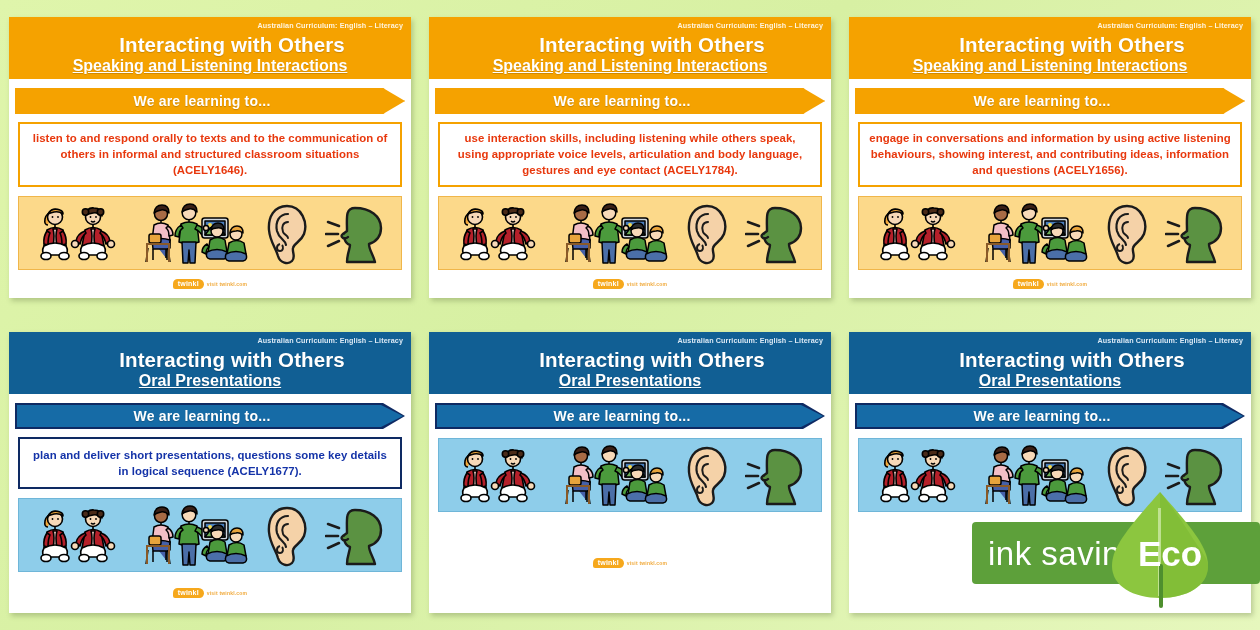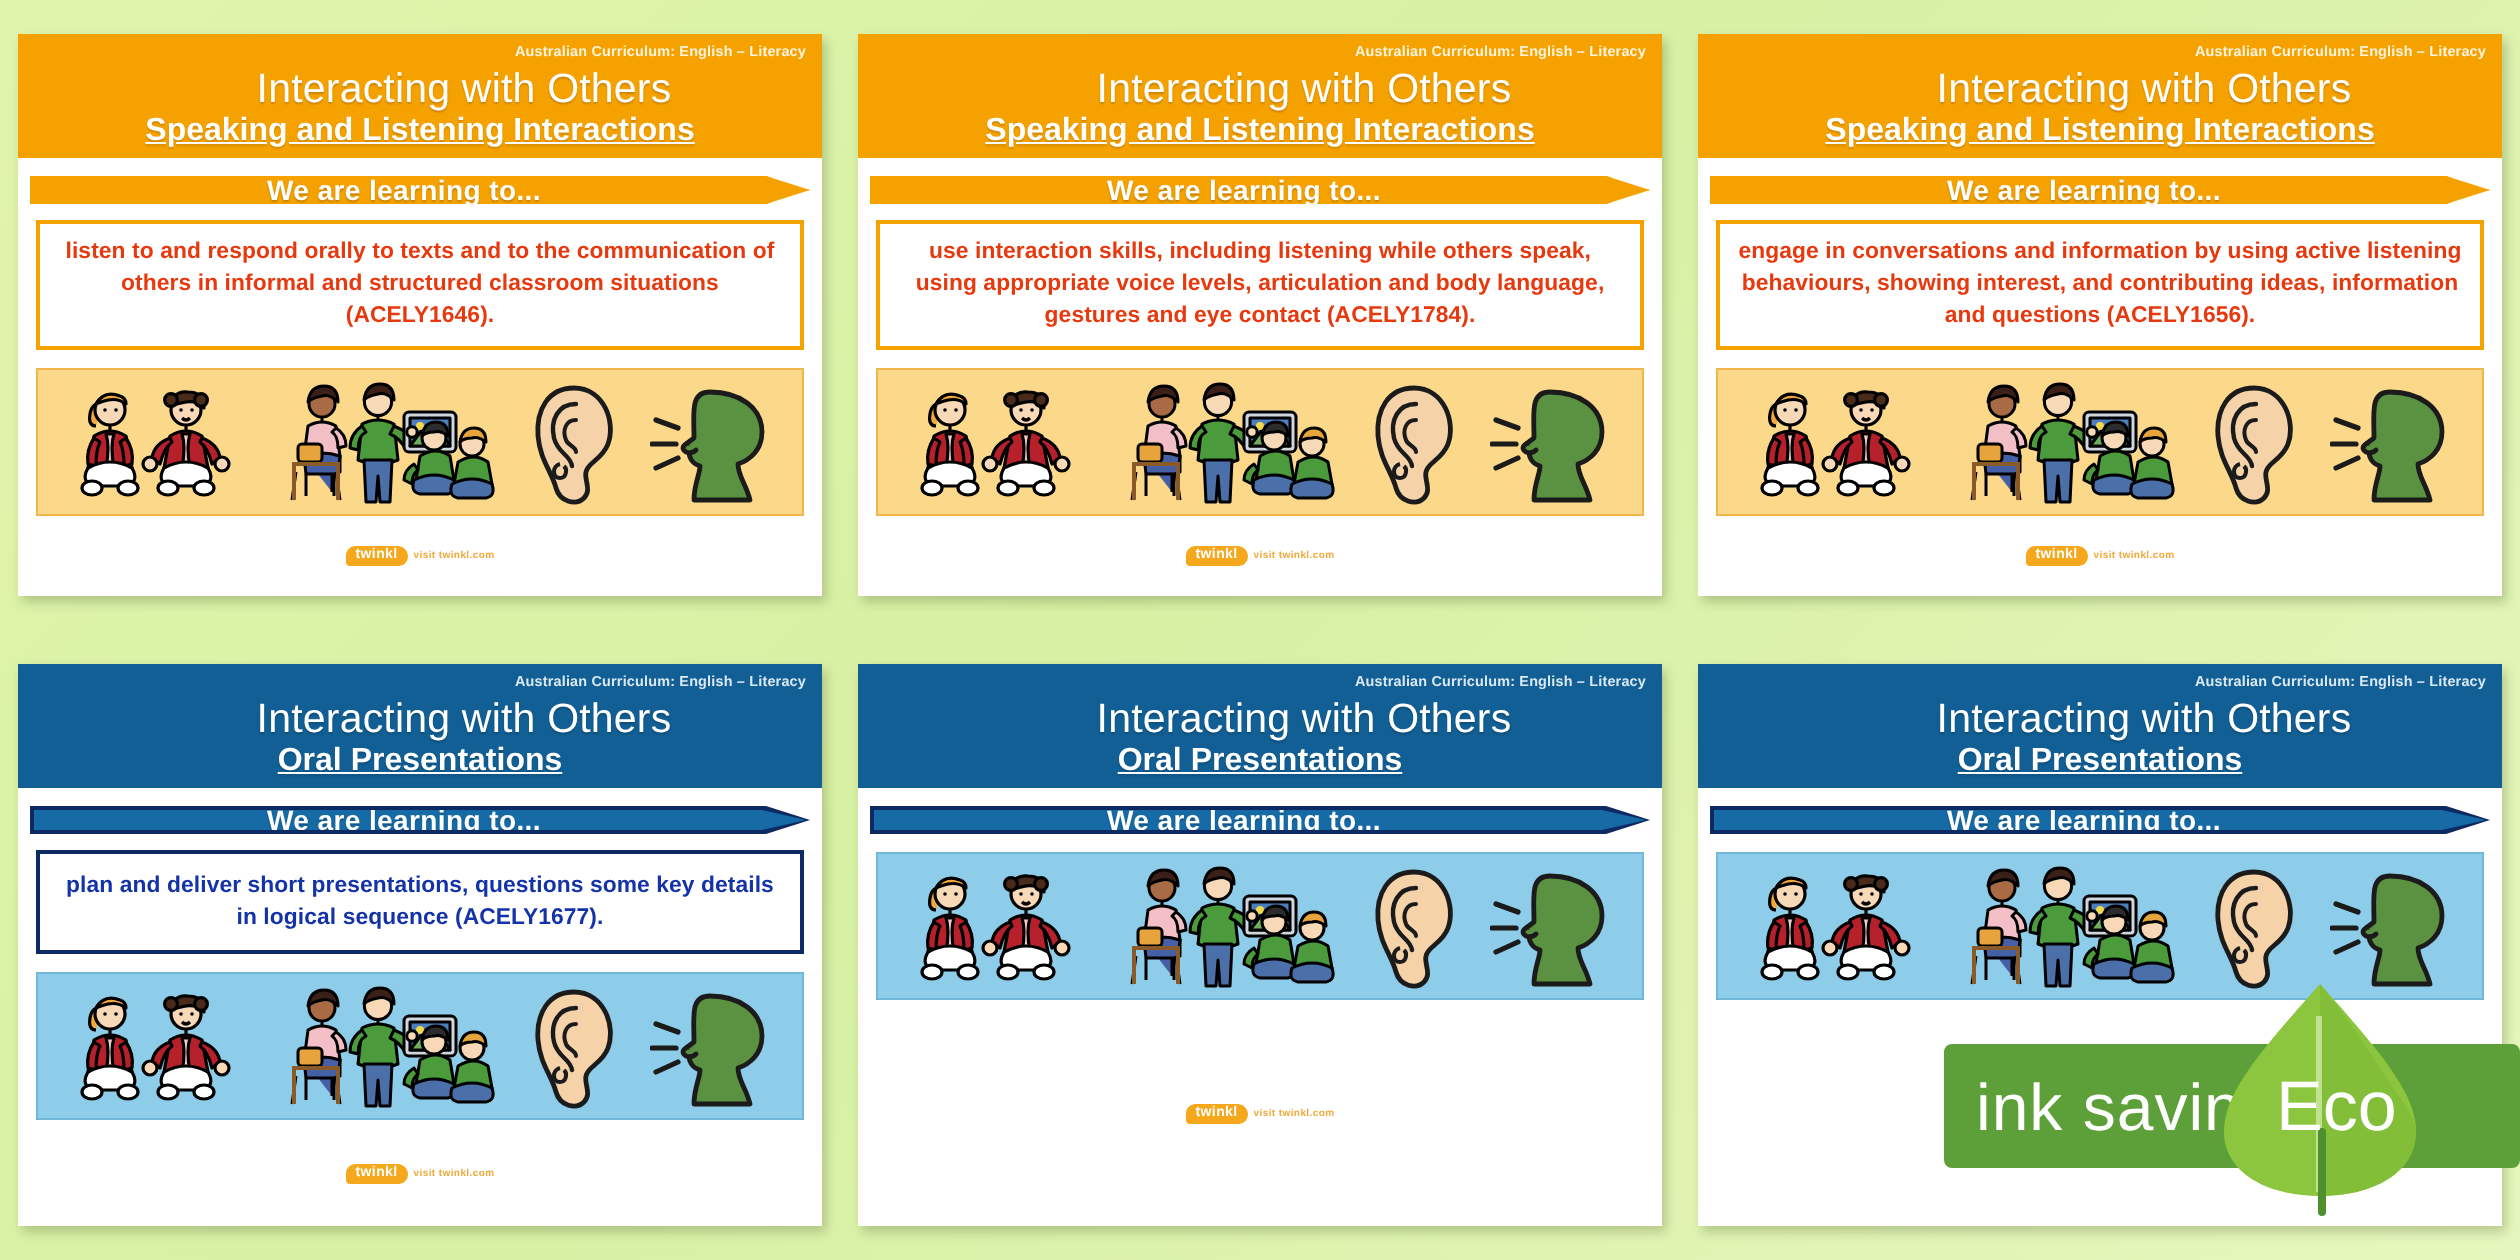--- a/index.html
+++ b/index.html
@@ -67,41 +67,41 @@
     letter-spacing: 0.1px;
     color: #ffffff;
     white-space: nowrap;
   }
   .theme-orange .curriculum-line { color: #fff4dd; }
   .theme-blue   .curriculum-line { color: #dbe9f5; }
 
   .poster-title {
     margin-top: 14px;
     font-size: 20.5px;
-    font-weight: normal;
+    font-weight: bold;
     color: #ffffff;
     line-height: 1.05;
     letter-spacing: 0.1px;
     text-shadow: 0 1px 1px rgba(0,0,0,0.18);
     padding-left: 44px;
   }
   .poster-subtitle {
     margin-top: 2px;
     font-size: 16px;
     font-weight: bold;
     color: #ffffff;
     line-height: 1.05;
     text-shadow: 0 1px 1px rgba(0,0,0,0.15);
     text-decoration: underline;
   }
 
   
   .banner-wrap {
     margin: 9px 6px 0 6px;
-    height: 14px;
+    height: 26px;
     position: relative;
   }
   .banner {
     position: absolute;
     inset: 0;
     display: flex;
     align-items: center;
     justify-content: center;
     clip-path: polygon(0 0, calc(100% - 22px) 0, 100% 50%, calc(100% - 22px) 100%, 0 100%);
     box-sizing: border-box;
@@ -234,21 +234,21 @@
     top: 0px;
     width: 104px;
     height: 110px;
   }
   .eco-word {
     position: absolute;
     left: 178px;
     top: 50%;
     transform: translateY(-50%);
     font-size: 35px;
-    font-weight: normal;
+    font-weight: bold;
     color: #ffffff;
     z-index: 3;
   }
   .eco-stem {
     position: absolute;
     left: 199px;
     top: 74px;
     width: 4px;
     height: 44px;
     background: #4e8f2e;

